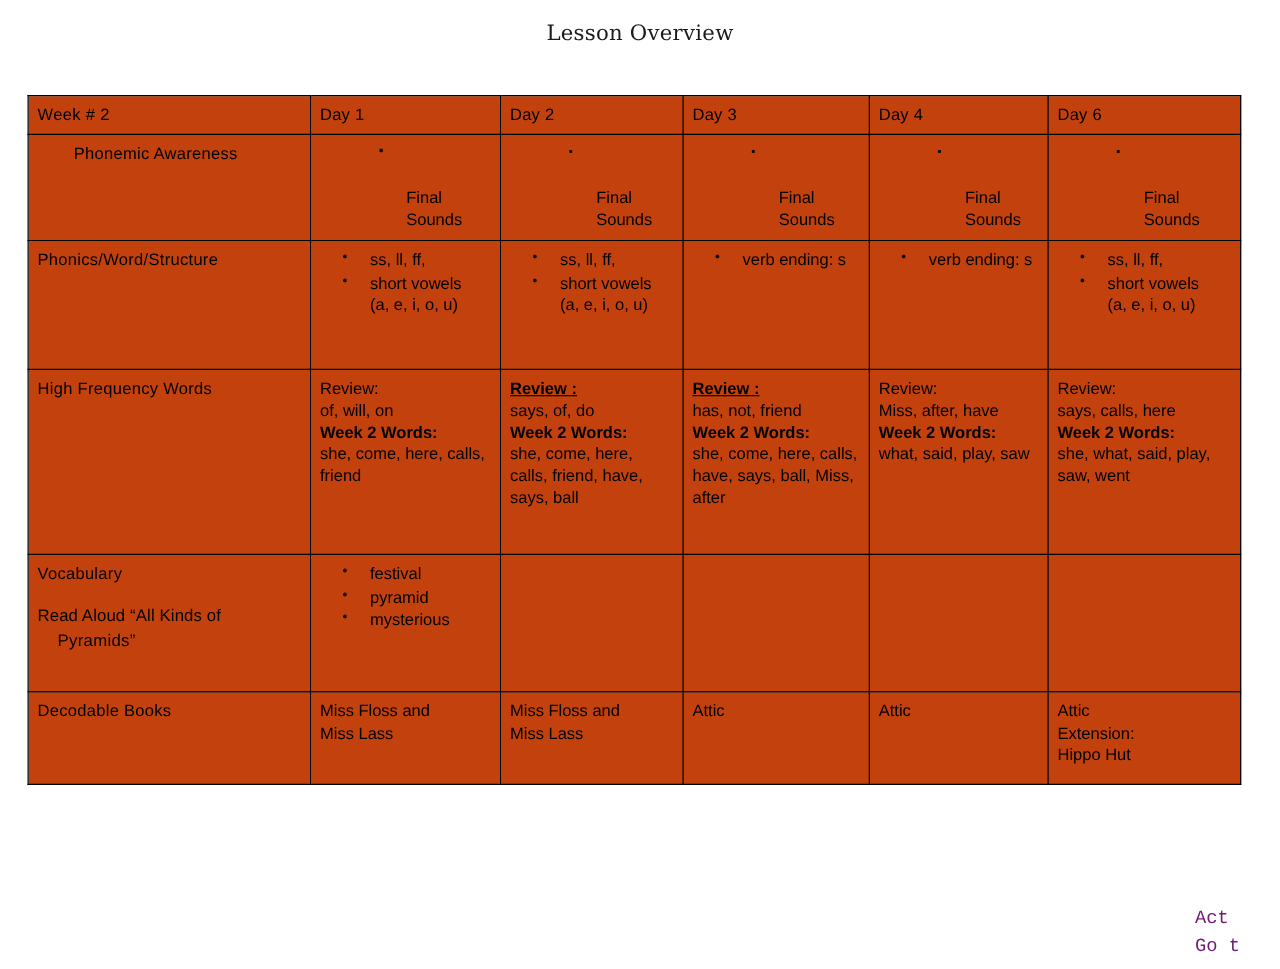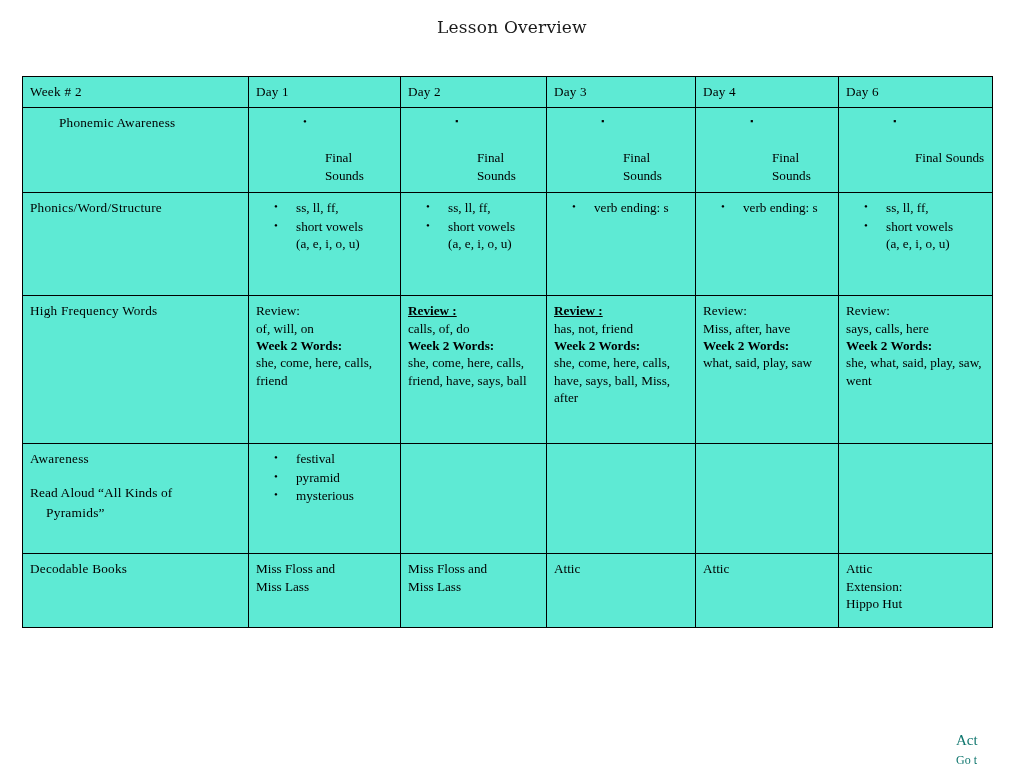--- a/index.html
+++ b/index.html
@@ -38,27 +38,27 @@
     width: 970px;
     border-collapse: collapse;
     table-layout: fixed;
     background: #ffffff;
   }
   .lesson-table td,
   .lesson-table th {
     border: 1.4px solid #000000;
     vertical-align: top;
     padding: 6px 7px 7px 7px;
-    font-family: Liberation Serif, serif;
+    font-family: Liberation Sans, sans-serif;
     font-size: 13.2px;
     line-height: 1.32;
     font-weight: normal;
     text-align: left;
     color: #000;
-    background: #5eead4;
+    background: #c2410c;
   }
 
   
   col.c-label { width: 226px; }
   col.c-day1  { width: 152px; }
   col.c-day2  { width: 146px; }
   col.c-day3  { width: 149px; }
   col.c-day4  { width: 143px; }
   col.c-day5  { width: 154px; }
 
@@ -137,28 +137,28 @@
   }
   .hfw .ln { display: block; }
 
   
   .watermark {
     position: absolute;
     right: 4px;
     bottom: 6px;
     width: 64px;
     text-align: left;
-    color: #0f766e;
-    font-family: Liberation Serif, serif;
+    color: #701a75;
+    font-family: Liberation Mono, monospace;
     line-height: 1.5;
     overflow: hidden;
     pointer-events: none;
   }
   .watermark .wm1 { font-size: 15px; white-space: nowrap; }
-  .watermark .wm2 { font-size: 12px; white-space: nowrap; }
+  .watermark .wm2 { font-size: 15px; white-space: nowrap; }
 </style>
 </head>
 <body>
 
 <div class="doc-title">Lesson Overview</div>
 
 <table class="lesson-table">
   <colgroup>
     <col class="c-label">
       <col class="c-day1">
@@ -266,21 +266,21 @@
             <span class="ln ">Review:</span>
             <span class="ln ">of, will, on</span>
             <span class="ln " style="font-weight: bold;">Week 2 Words:</span>
             <span class="ln ">she, come, here,
 calls, friend</span>
           </div>
     </td>
     <td>
       <div class="hfw">
             <span class="ln u">Review :</span>
-            <span class="ln ">calls,  of, do</span>
+            <span class="ln ">says,  of, do</span>
             <span class="ln " style="font-weight: bold;"> Week 2 Words:</span>
             <span class="ln ">she, come, here,
 calls, friend,
 have,  says, ball</span>
           </div>
     </td>
     <td>
       <div class="hfw">
             <span class="ln u">Review :</span>
             <span class="ln ">has, not, friend</span>
@@ -306,21 +306,21 @@
             <span class="ln ">says, calls, here</span>
             <span class="ln " style="font-weight: bold;">Week 2 Words:</span>
             <span class="ln ">she, what,  said,
 play, saw, went</span>
           </div>
     </td>
   </tr>
 
   <tr class="r-vocab">
     <td class="row-label">
-      <span>Awareness</span>
+      <span>Vocabulary</span>
       <span class="sub">Read Aloud “All Kinds of</span>
       <span class="line2" style="font-weight:normal;font-size:13.4px;margin-left:16px;">Pyramids”</span>
     </td>
     <td>
       <ul class="b">
             <li><span class="bullet">•</span><span>festival</span></li>
             <li><span class="bullet">•</span><span>pyramid</span></li>
             <li><span class="bullet">•</span><span>mysterious</span></li>
           </ul>
     </td>

